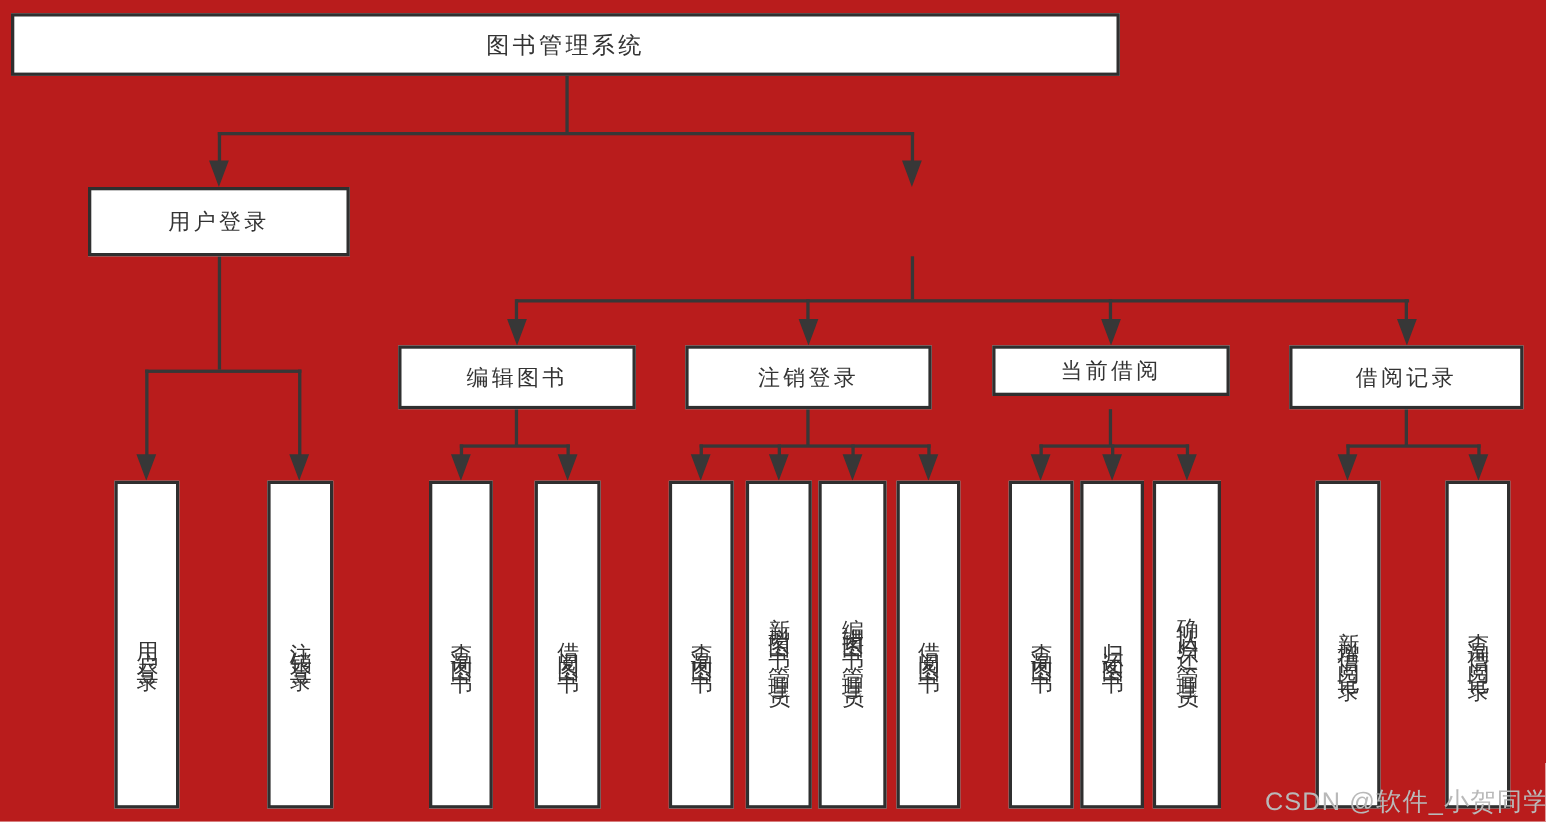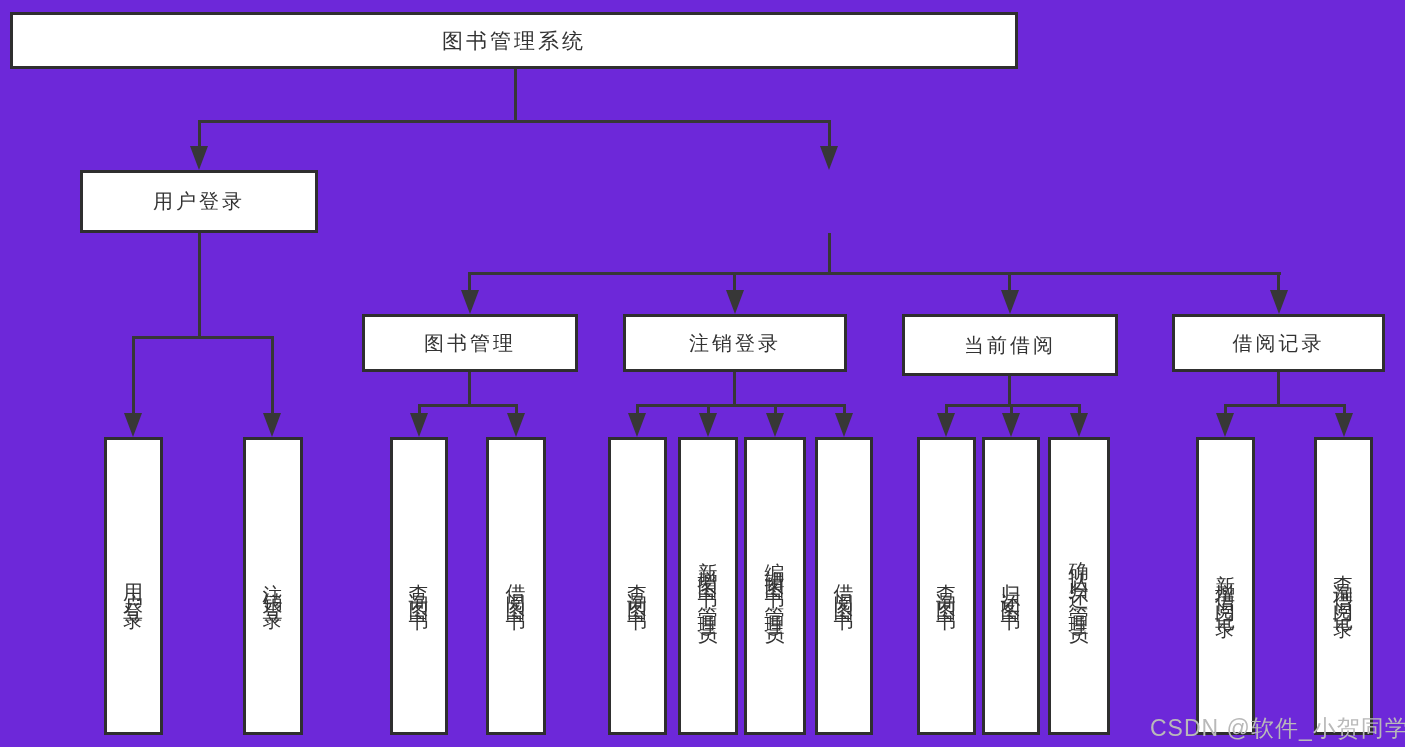--- a/index.html
+++ b/index.html
@@ -1,19 +1,19 @@
 <!DOCTYPE html>
 <html><head>
 <meta charset="utf-8">
 <style>
   html,body { margin:0; padding:0; background:#ffffff; }
   #canvas {
     position:relative;
     width:1405px; height:747px;
-    background:#6d28d9;
+    background:#b91c1c;
     overflow:hidden;
     font-family:"Liberation Sans","DejaVu Sans",sans-serif;
   }
   .box {
     position:absolute;
     background:#ffffff;
     border:3px solid #2f2f2f;
     box-sizing:border-box;
     display:flex;
     align-items:center;
@@ -90,26 +90,26 @@
   <div class="line" style="left:468px;top:272px;width:3px;height:22px;"></div>
   <div class="arrow" style="left:461px;top:290px;"></div>
   <div class="line" style="left:733px;top:272px;width:3px;height:22px;"></div>
   <div class="arrow" style="left:726px;top:290px;"></div>
   <div class="line" style="left:1008px;top:272px;width:3px;height:22px;"></div>
   <div class="arrow" style="left:1001px;top:290px;"></div>
   <div class="line" style="left:1277px;top:272px;width:3px;height:22px;"></div>
   <div class="arrow" style="left:1270px;top:290px;"></div>
 
   <div class="box" style="left:362px;top:314px;width:216px;height:58px;">
-    <span class="hlabel">图书管理</span>
+    <span class="hlabel">编辑图书</span>
   </div>
   <div class="box" style="left:623px;top:314px;width:224px;height:58px;">
     <span class="hlabel">注销登录</span>
   </div>
-  <div class="box" style="left:902px;top:314px;width:216px;height:62px;">
+  <div class="box" style="left:902px;top:314px;width:216px;height:46px;">
     <span class="hlabel">当前借阅</span>
   </div>
   <div class="box" style="left:1172px;top:314px;width:213px;height:58px;">
     <span class="hlabel">借阅记录</span>
   </div>
 
   <div class="line" style="left:468px;top:372px;width:3px;height:34px;"></div>
   <div class="line" style="left:733px;top:372px;width:3px;height:34px;"></div>
   <div class="line" style="left:1008px;top:372px;width:3px;height:34px;"></div>
   <div class="line" style="left:1277px;top:372px;width:3px;height:34px;"></div>

